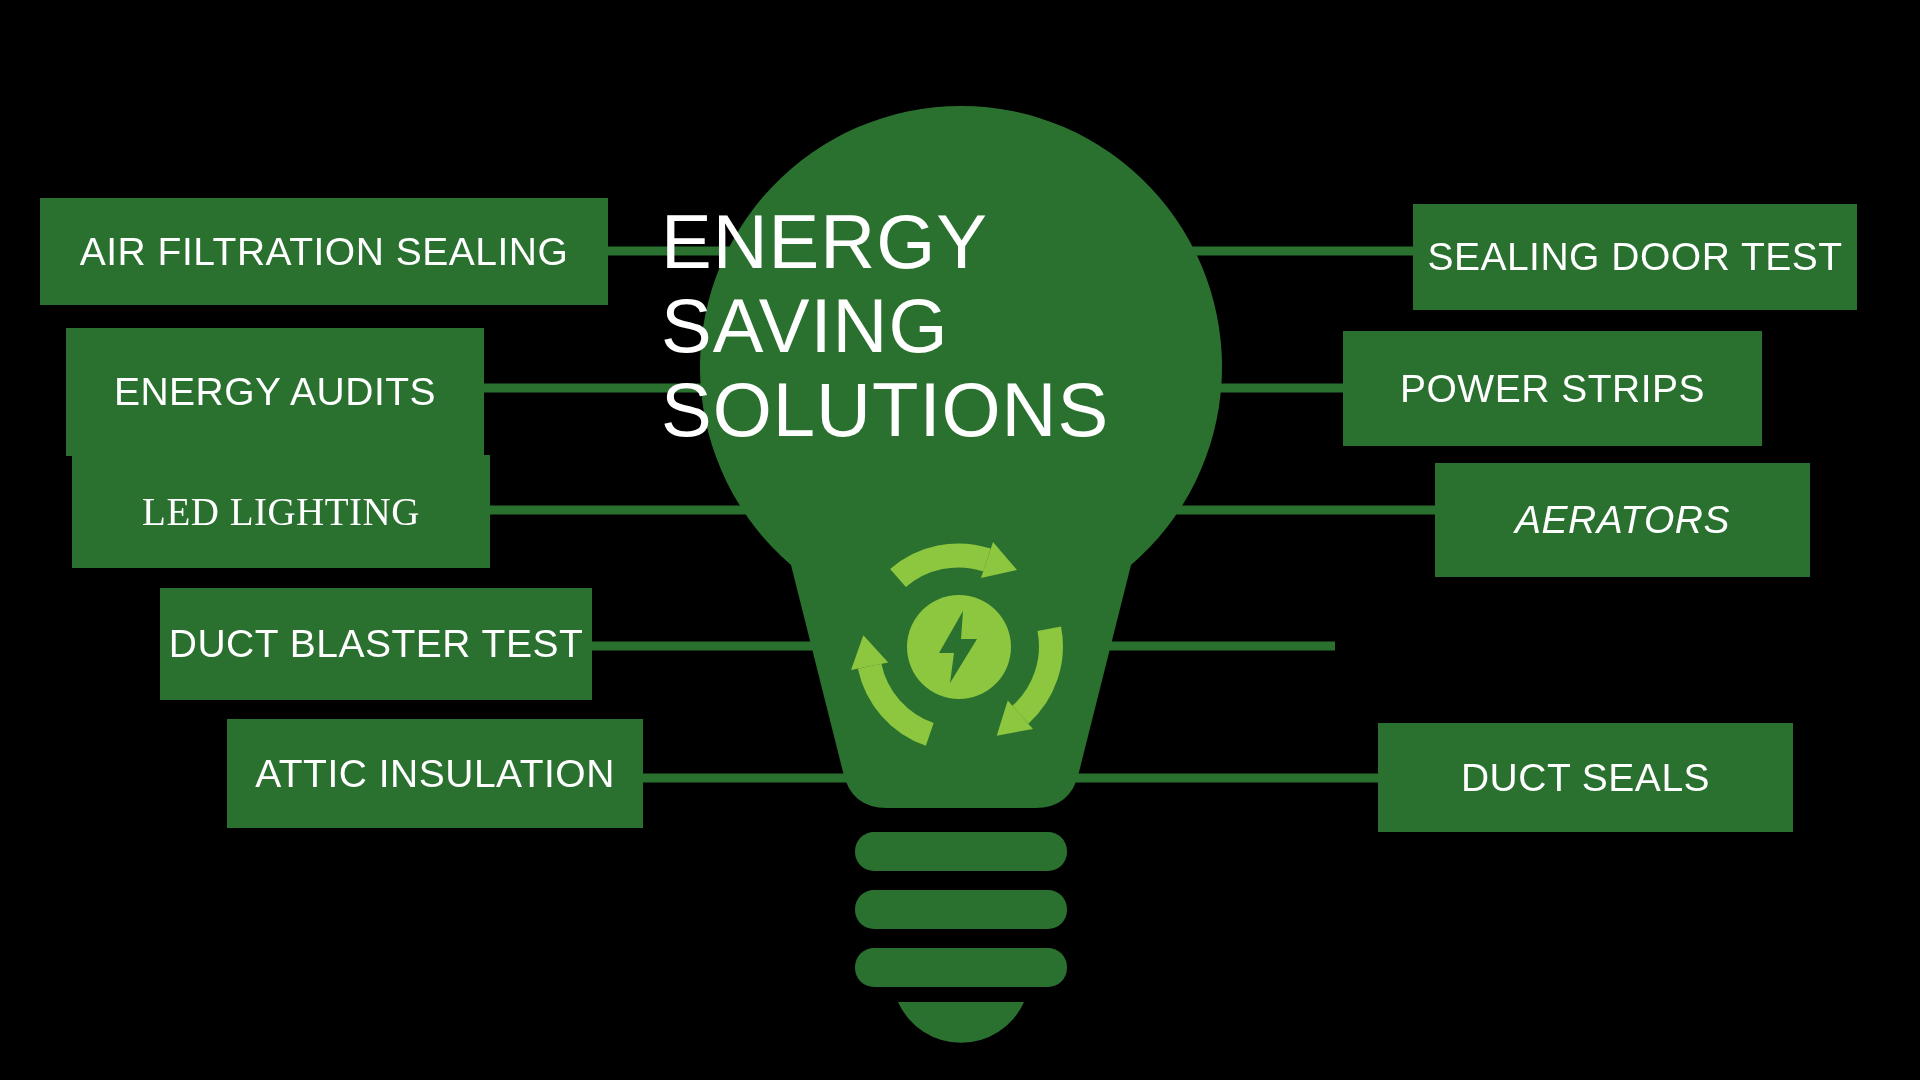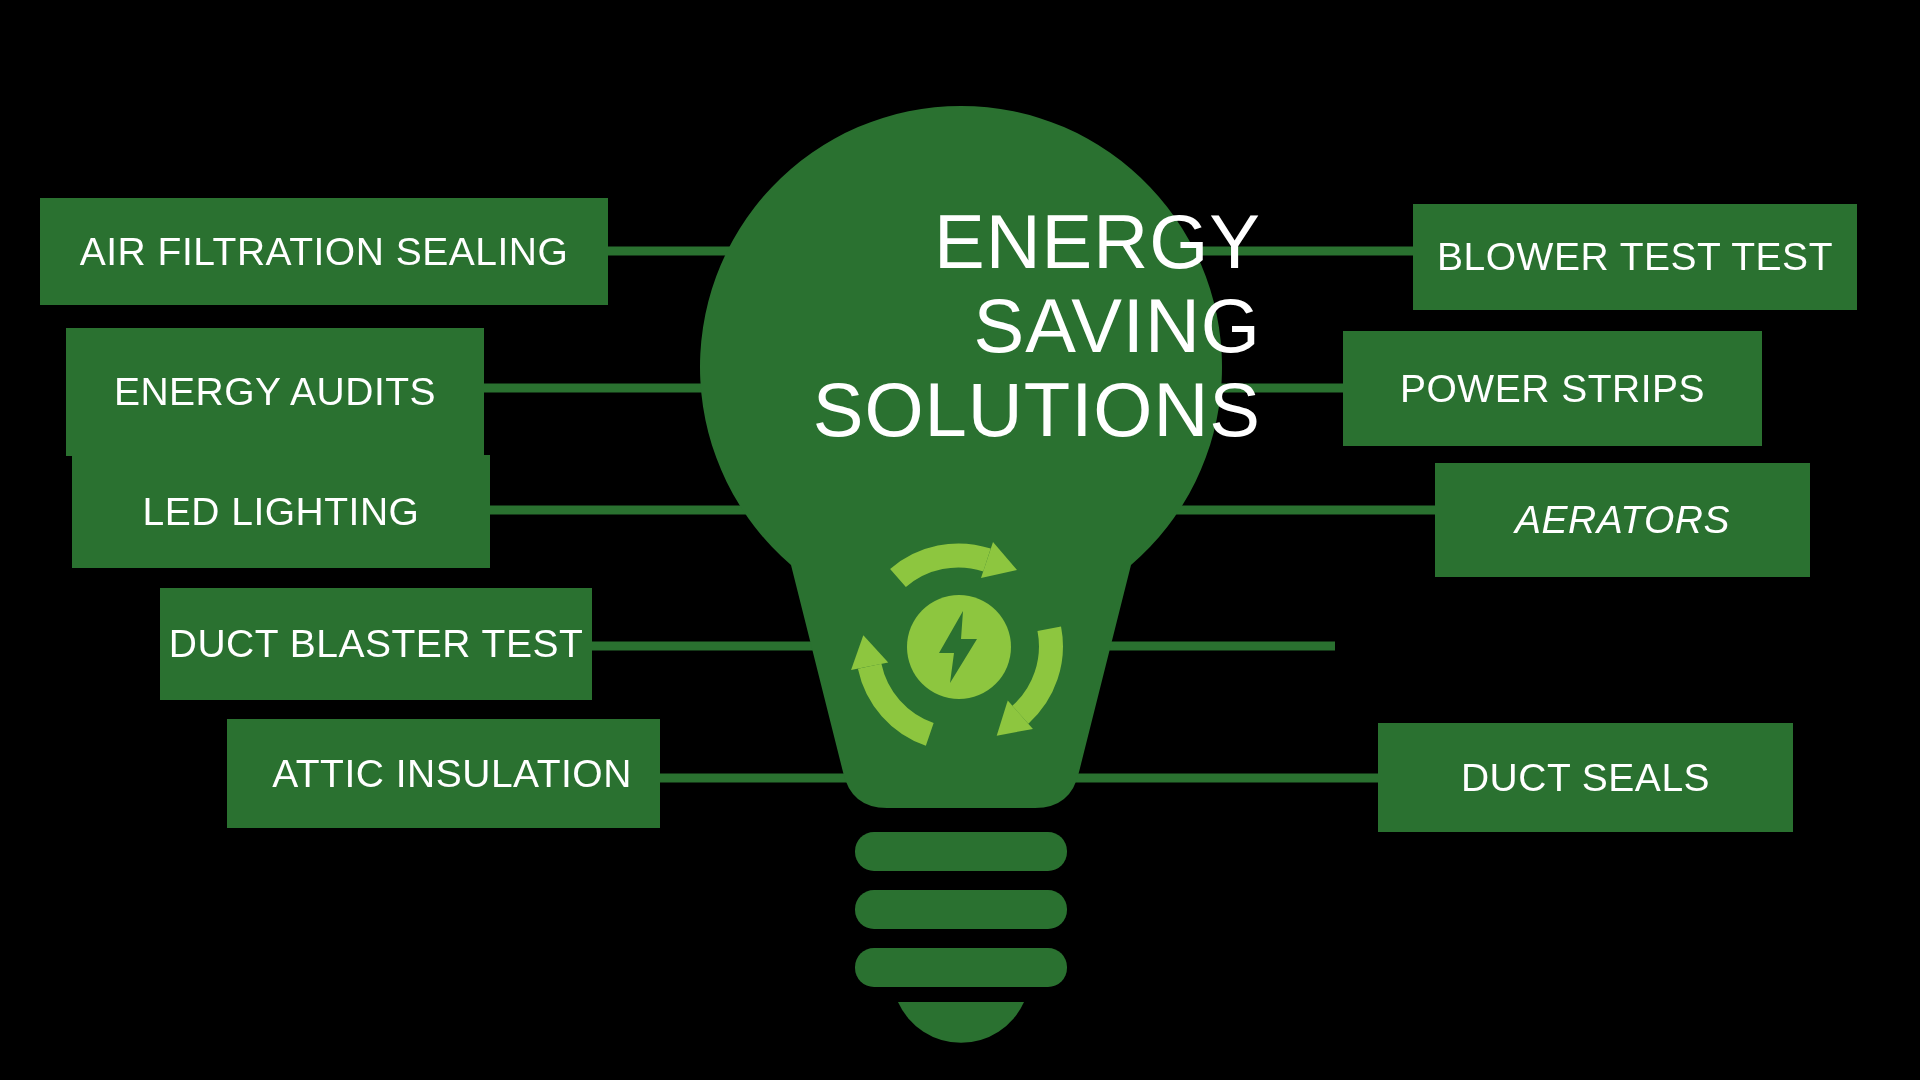--- a/index.html
+++ b/index.html
@@ -31,21 +31,21 @@
     color: var(--text);
     font-size: 39px;
     letter-spacing: 0.5px;
     white-space: nowrap;
   }
   .title {
     position: absolute;
     left: 661px;
     top: 200px;
     width: 600px;
-    text-align: right;
+    text-align: left;
     color: var(--text);
     font-size: 76px;
     line-height: 84px;
     letter-spacing: 1px;
   }
 </style>
 </head>
 <body>
 
 <div class="stage">
@@ -85,22 +85,22 @@
   </svg>
 
   <div class="title">
     <div>ENERGY</div>
     <div>SAVING</div>
     <div>SOLUTIONS</div>
   </div>
 
   <div class="node" style="left:40px;  top:198px; width:568px; height:107px;">AIR FILTRATION SEALING</div>
   <div class="node" style="left:66px;  top:328px; width:418px; height:128px;">ENERGY AUDITS</div>
-  <div class="node" style="left:72px;  top:455px; width:418px; height:113px;">LED LIGHTING</div>
+  <div class="node" style="left:72px;  top:455px; width:418px; height:113px;font-family:Liberation Serif, serif;">LED LIGHTING</div>
   <div class="node" style="left:147px; top:588px; width:432px; height:112px;margin-left:13px;">DUCT BLASTER TEST</div>
-  <div class="node" style="left:227px; top:719px; width:416px; height:109px;padding-left:17px;">ATTIC INSULATION</div>
+  <div class="node" style="left:227px; top:719px; width:416px; height:109px;">ATTIC INSULATION</div>
 
-  <div class="node" style="left:1413px; top:204px; width:444px; height:106px;">BLOWER TEST TEST</div>
+  <div class="node" style="left:1413px; top:204px; width:444px; height:106px;">SEALING DOOR TEST</div>
   <div class="node" style="left:1343px; top:331px; width:419px; height:115px;text-align:right;">POWER STRIPS</div>
   <div class="node" style="left:1435px; top:463px; width:375px; height:114px;font-style:italic;">AERATORS</div>
   <div class="node" style="left:1378px; top:723px; width:415px; height:109px;">DUCT SEALS</div>
 
 </div>
 
 </body></html>

